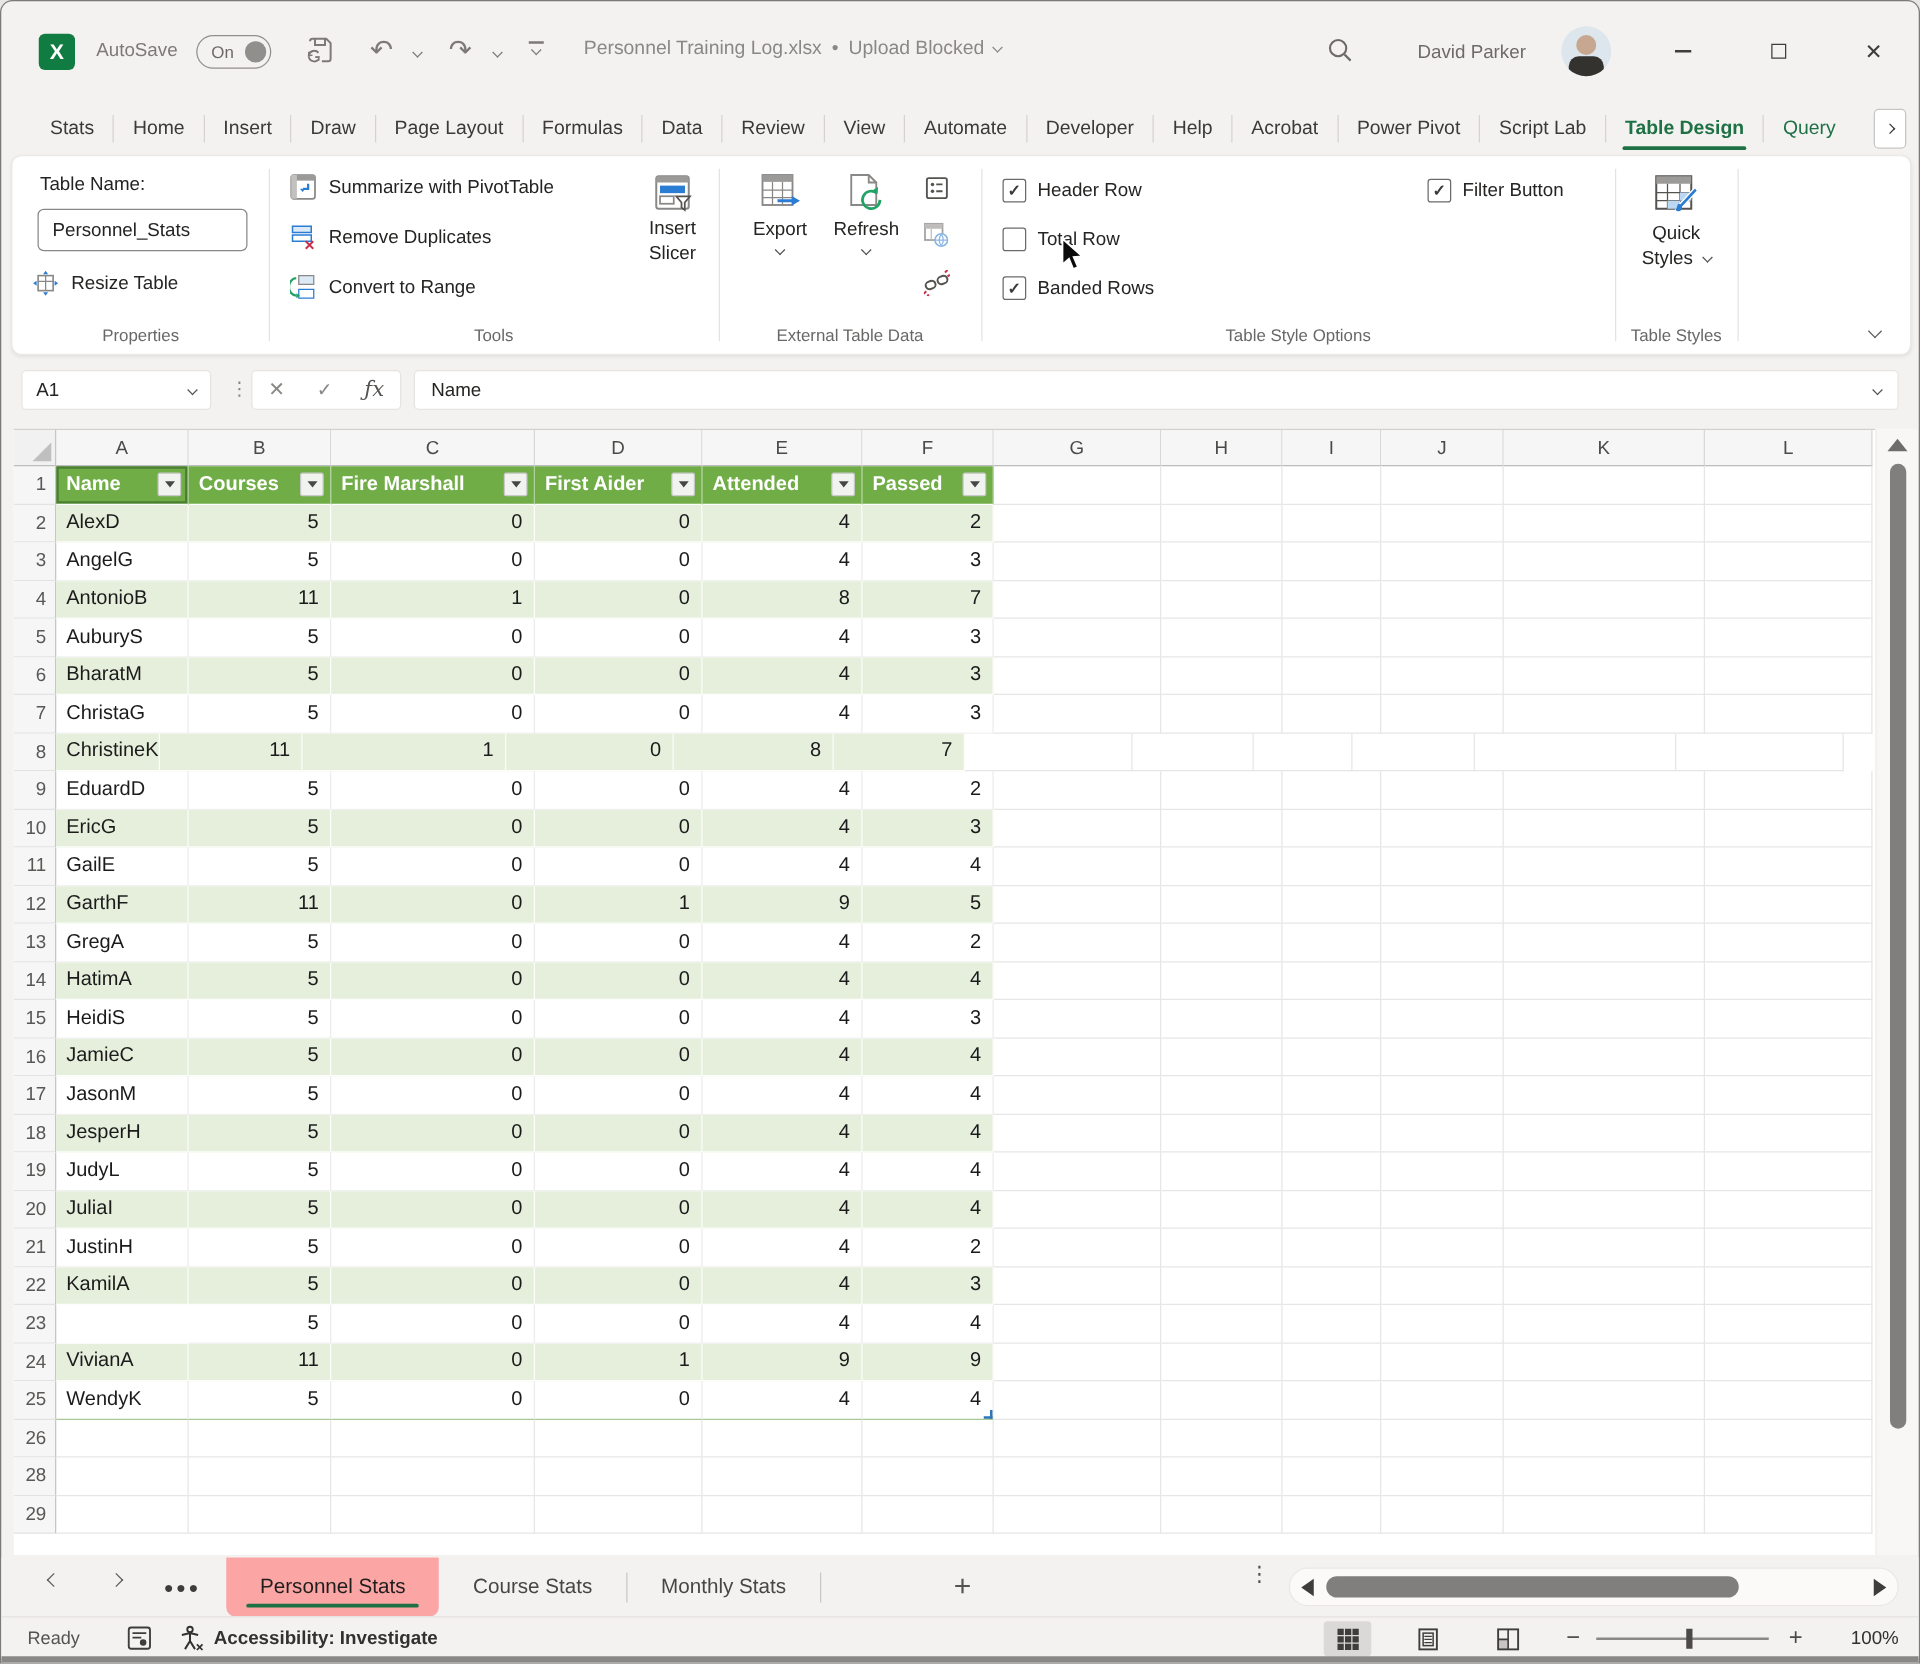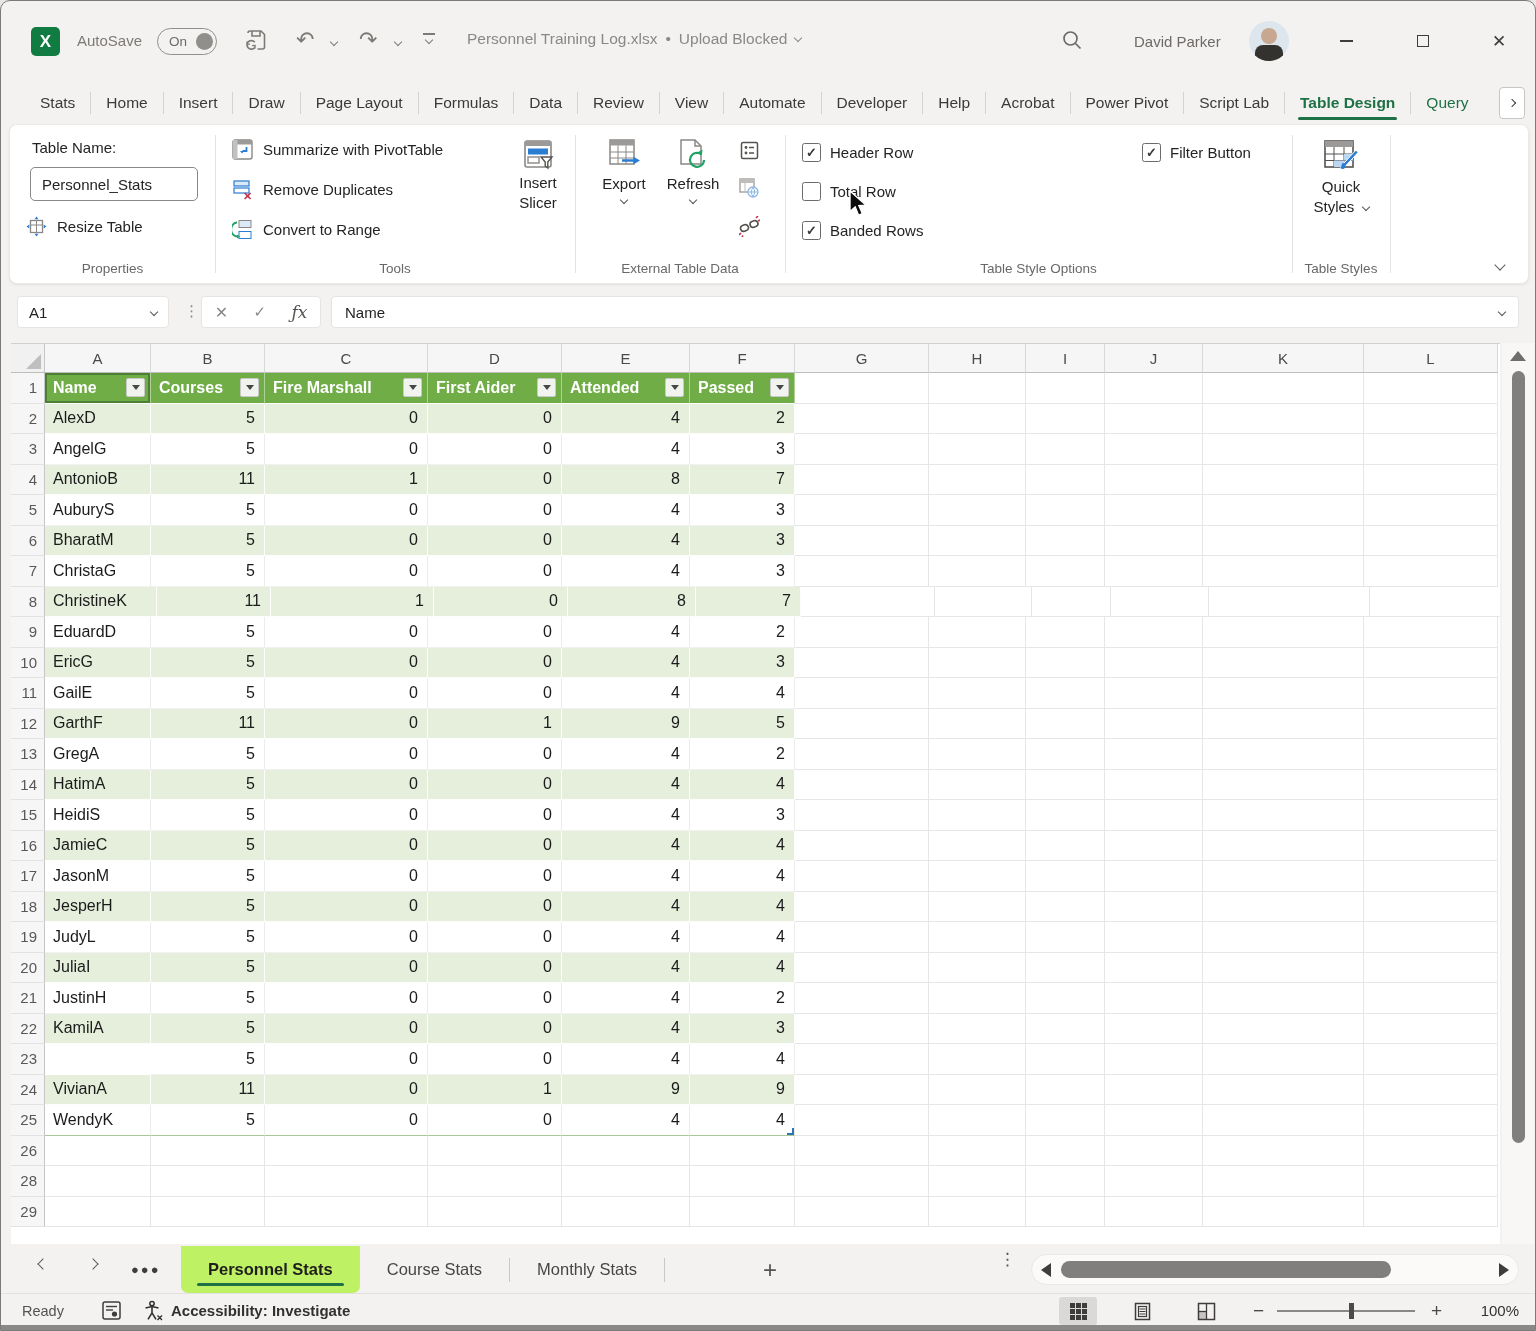--- a/index.html
+++ b/index.html
@@ -95,21 +95,21 @@
   #vthumb{width:13px;height:772px;background:#817f7d;border-radius:7px;margin-top:10px}
   .tri-up{width:0;height:0;border-left:8px solid transparent;border-right:8px solid transparent;border-bottom:10px solid #6f6d6b}
   .tri-left{width:0;height:0;border-top:7px solid transparent;border-bottom:7px solid transparent;border-right:10px solid #3f3d3b}
   .tri-right{width:0;height:0;border-top:7px solid transparent;border-bottom:7px solid transparent;border-left:10px solid #3f3d3b}
 
   
   #sheetbar{left:0;top:1245px;right:0;height:47px;background:#f4f2f1;display:flex;align-items:stretch}
   .snav{position:absolute;top:14px;color:#5f5d5b}
   #sheet-tabs{position:absolute;left:180px;top:0;height:47px;display:flex;align-items:stretch}
   .stab{display:flex;align-items:center;padding:0 27px;font-size:16.5px;color:#474645;position:relative;white-space:nowrap}
-  .stab.active{background:#bef264;color:#1f1e1d;font-weight:bold;border-radius:0 0 7px 7px}
+  .stab.active{background:#fca5a5;color:#1f1e1d;font-weight:normal;border-radius:0 0 7px 7px}
   .stab.active::after{content:"";position:absolute;left:16px;right:16px;bottom:7px;height:3.5px;background:#1E7145;border-radius:2px}
   .sdiv{width:1px;height:24px;background:#c9c7c5;align-self:center}
   #add-sheet{position:absolute;left:762px;top:10px;font-size:24px;color:#55534f;font-weight:300}
   #sheet-kebab{position:absolute;left:998px;top:10px;color:#55534f;font-size:17px;line-height:.45;text-align:center}
   #hscroll{position:absolute;left:1030px;right:16px;top:8px;height:31px;background:#fbfaf9;border:1px solid #eae8e6;border-radius:16px;
     display:flex;align-items:center;padding:0 9px}
   #hthumb{margin-left:10px;width:330px;height:17px;background:#817f7d;border-radius:9px}
   #hscroll .tri-right{margin-left:auto}
 
   
@@ -546,21 +546,21 @@
           <div class="cell white num" style="width: 105px;">3</div>
           <div class="cell" style="width: 134px;"></div>
           <div class="cell" style="width: 97px;"></div>
           <div class="cell" style="width: 79px;"></div>
           <div class="cell" style="width: 98px;"></div>
           <div class="cell" style="width: 161px;"></div>
           <div class="cell" style="width: 134px;"></div>
         </div>
         <div class="grow">
           <div class="rnum">8</div>
-          <div class="cell band name" style="width: 112px;">ChristineK</div>
+          <div class="cell band name" style="width: 83px;">ChristineK</div>
           <div class="cell band num" style="width: 114px;">11</div>
           <div class="cell band num" style="width: 163px;">1</div>
           <div class="cell band num" style="width: 134px;">0</div>
           <div class="cell band num" style="width: 128px;">8</div>
           <div class="cell band num" style="width: 105px;">7</div>
           <div class="cell" style="width: 134px;"></div>
           <div class="cell" style="width: 97px;"></div>
           <div class="cell" style="width: 79px;"></div>
           <div class="cell" style="width: 98px;"></div>
           <div class="cell" style="width: 161px;"></div>

